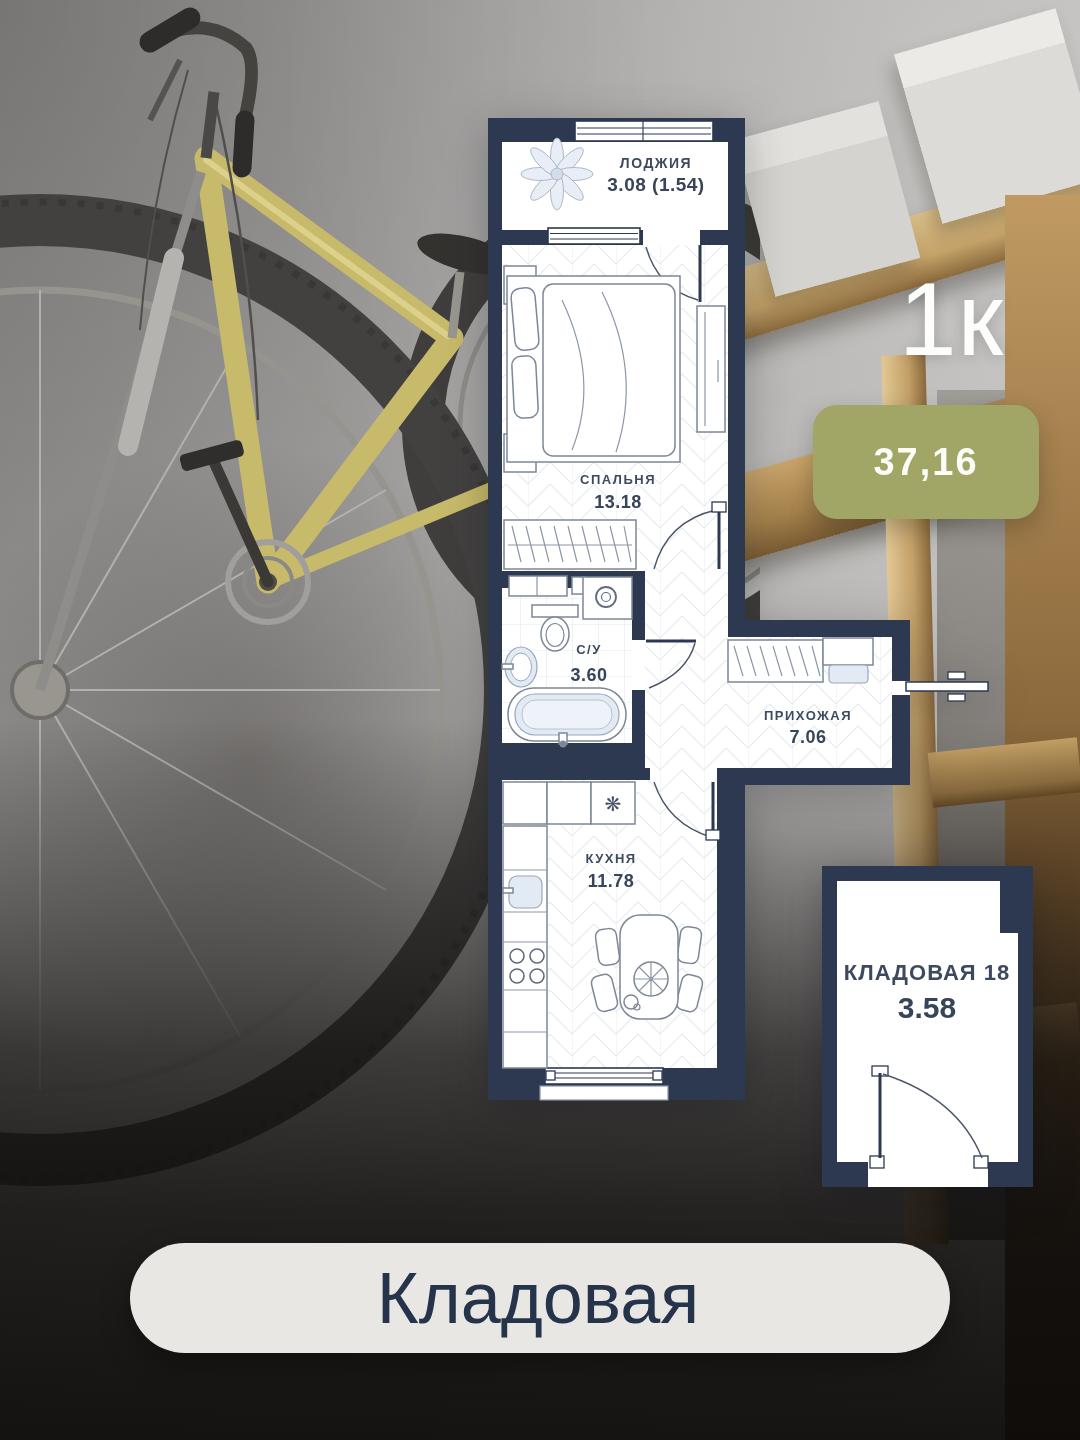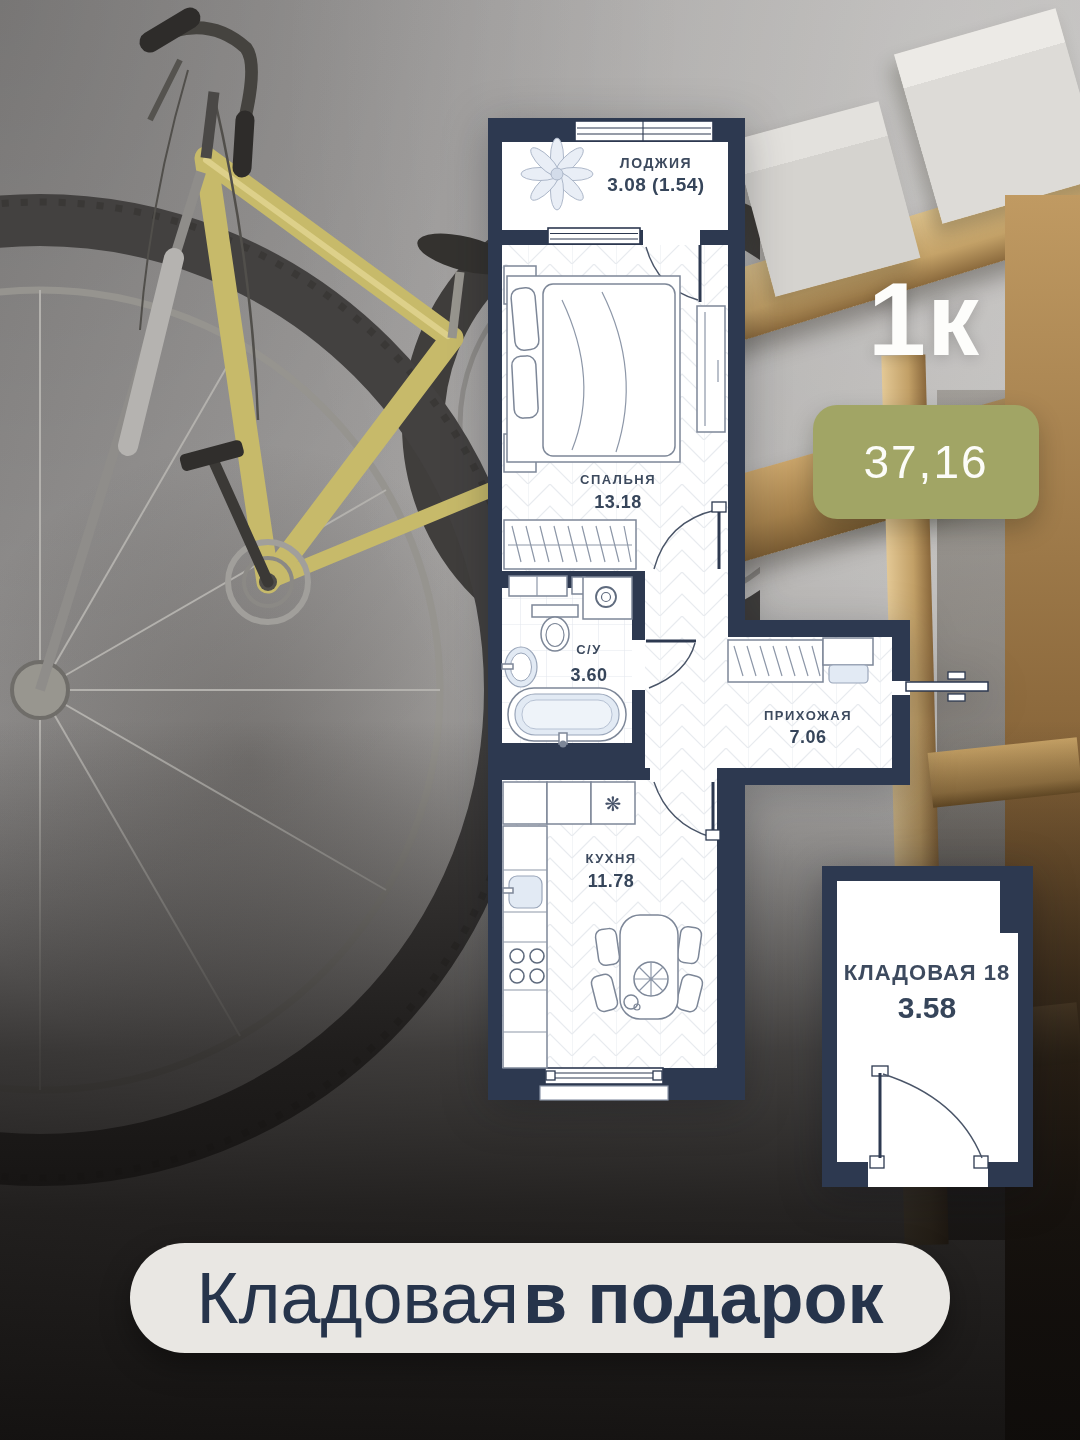--- a/index.html
+++ b/index.html
@@ -17,27 +17,27 @@
       box-shadow:0 14px 22px rgba(30,24,14,.35);}
   .box{box-shadow:-8px 10px 18px rgba(40,34,24,.25);}
   .dark-overlay{inset:0;background:linear-gradient(180deg,
       rgba(17,15,14,0) 50%, rgba(17,15,14,.40) 63%, rgba(16,14,13,.70) 73%,
       rgba(15,13,12,.87) 84%, rgba(13,11,10,.95) 100%);}
   
   .plan-main{left:480px;top:110px;width:520px;height:1000px;
       filter:drop-shadow(0 8px 22px rgba(10,14,22,.28));}
   .plan-storage{left:815px;top:860px;width:230px;height:336px;
       filter:drop-shadow(0 8px 20px rgba(10,14,22,.30));}
-  .rooms-label{left:844px;top:266px;width:160px;text-align:center;
-      font-size:104px;line-height:106px;font-weight:700;color:#fdfdfb;
+  .rooms-label{left:844px;top:266px;width:160px;text-align:right;
+      font-size:104px;line-height:106px;font-weight:400;color:#fdfdfb;
       text-shadow:0 2px 14px rgba(0,0,0,.18);letter-spacing:1px;}
   .area-badge{left:813px;top:405px;width:226px;height:114px;background:#a1a565;
       border-radius:24px;display:flex;align-items:center;justify-content:center;
       box-shadow:0 10px 24px rgba(20,22,12,.25);}
-  .area-badge span{font-size:46px;font-weight:400;color:#fcfcf8;letter-spacing:2px;}
+  .area-badge span{font-size:38px;font-weight:700;color:#fcfcf8;letter-spacing:2px;}
   .banner{left:130px;top:1243px;width:820px;height:110px;background:#e9e7e3;
       border-radius:55px;display:flex;align-items:center;justify-content:center;
       box-shadow:0 12px 30px rgba(0,0,0,.35);white-space:nowrap;}
   .banner .reg{font-size:72px;font-weight:400;color:#26344b;margin-right:4px;}
   .banner .bld{font-size:72px;font-weight:700;color:#26344b;}
   
   .w{fill:#2d3950;}
   .fur{fill:#ffffff;stroke:#7d8798;stroke-width:1.5;}
   .fur2{fill:#e2eaf4;stroke:#9aa6ba;stroke-width:1.2;}
   .ln{stroke:#8d97a8;stroke-width:1.2;fill:none;}
@@ -337,16 +337,15 @@
       <rect class="jamb" x="872" y="1066" width="16" height="10"></rect>
       <path class="door" d="M880 1073 V1158"></path>
       <path class="arc" d="M883 1074 Q958 1098 982 1158"></path>
     </g>
     <text class="slabel" x="927" y="980">КЛАДОВАЯ 18</text>
     <text class="sarea" x="927" y="1018">3.58</text>
   </svg>
 
   <div class="abs banner">
     <span class="reg">Кладовая</span>
-    <span class="bld">в подарок</span>
   </div>
 
 </div>
 
 </body></html>

